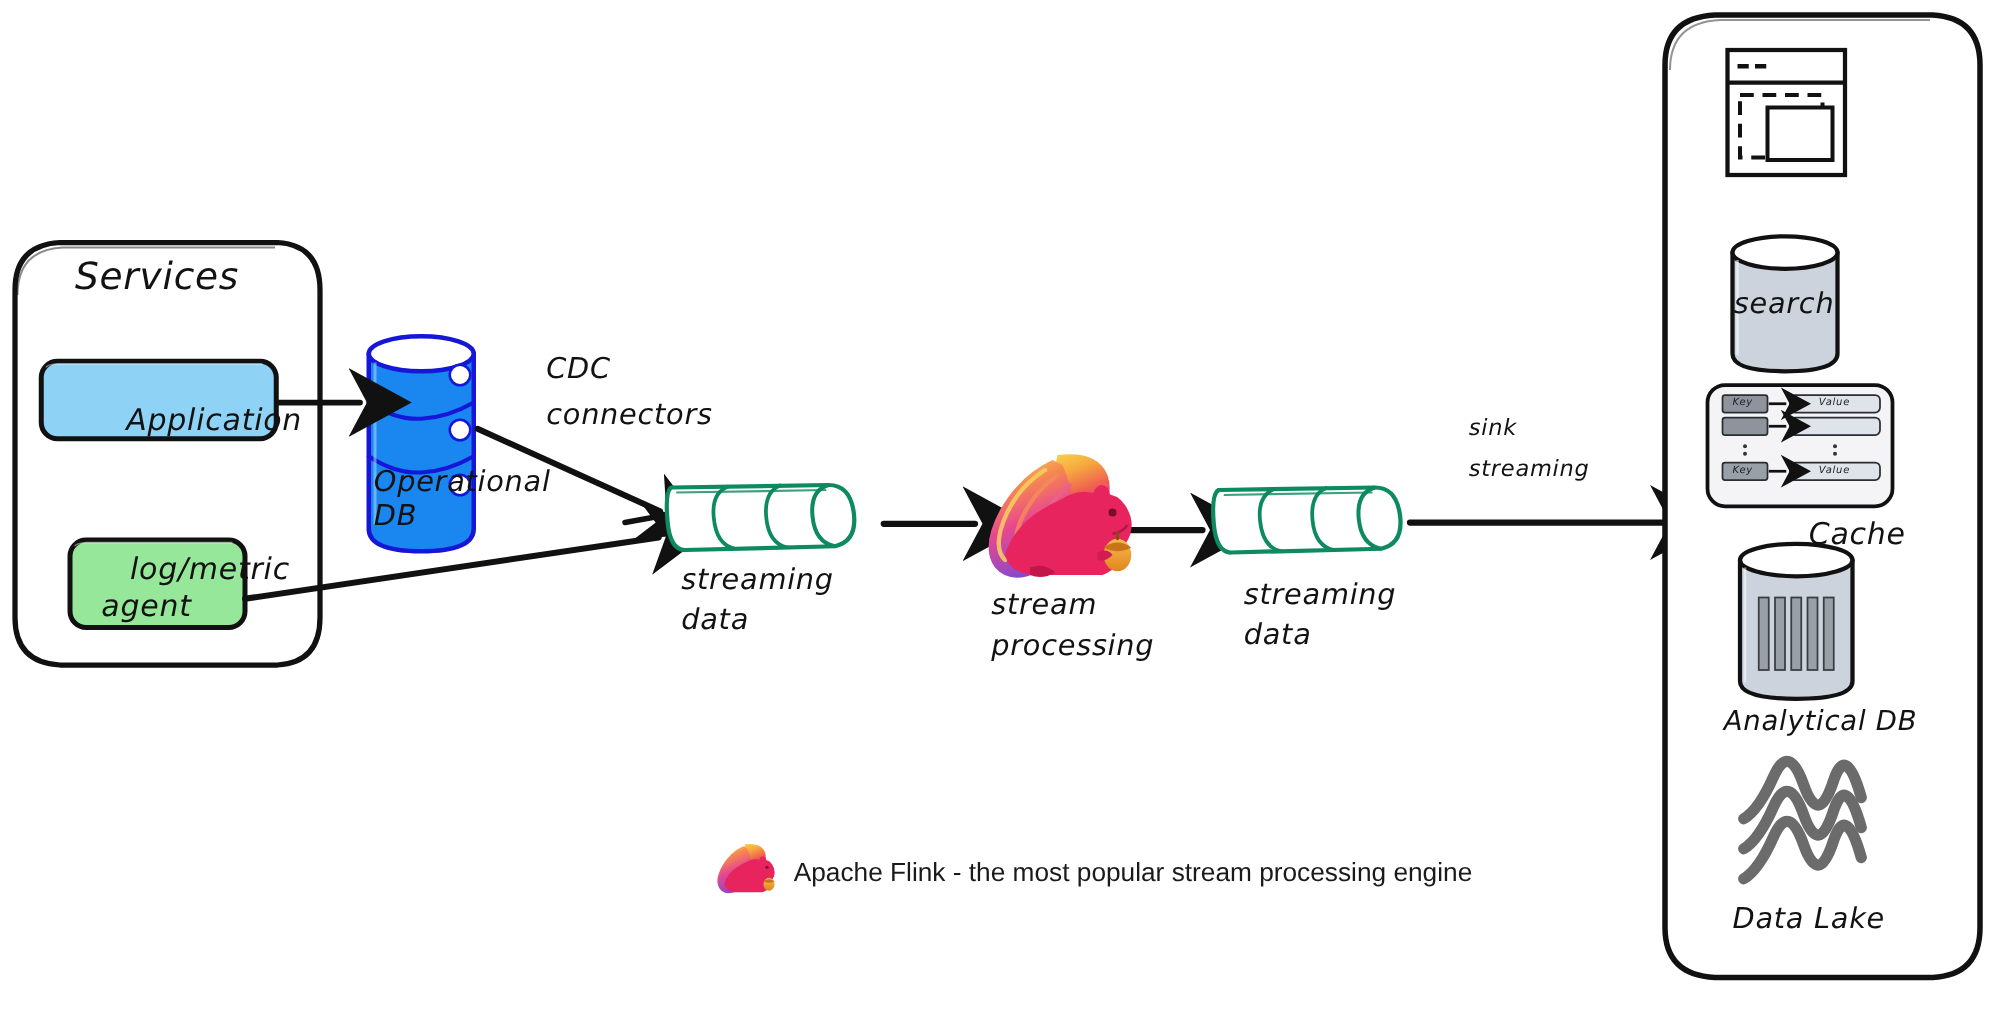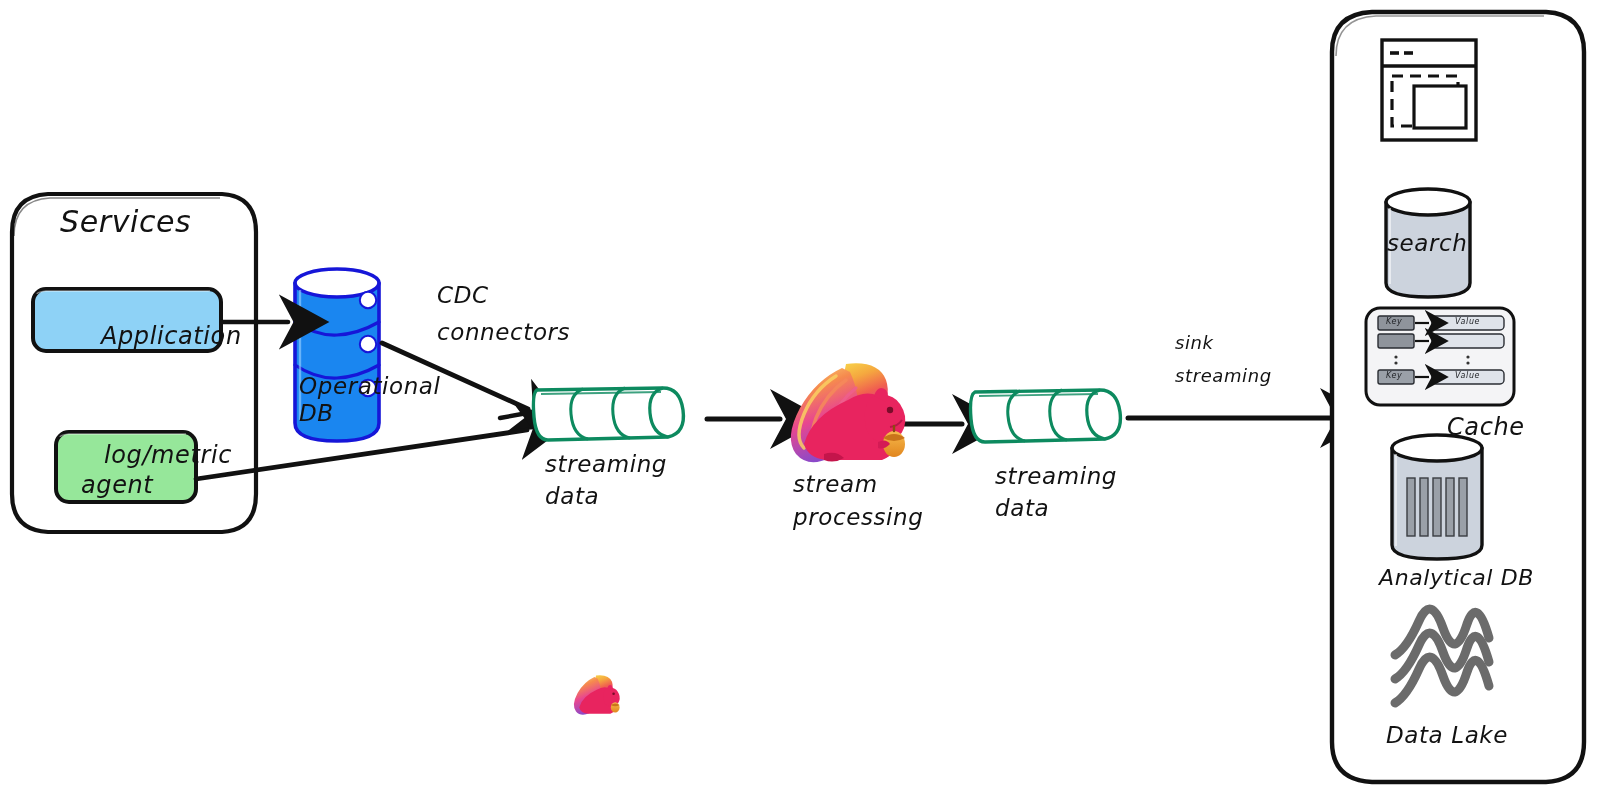--- a/index.html
+++ b/index.html
@@ -300,14 +300,15 @@
 
   <div class="lbl kv-label" style="left:1386px; top:317px; color:#1d1f23;">Key</div>
   <div class="lbl kv-label" style="left:1455px; top:317px; color:#1d1f23;">Value</div>
   <div class="lbl kv-label" style="left:1386px; top:371px; color:#1d1f23;">Key</div>
   <div class="lbl kv-label" style="left:1455px; top:371px; color:#1d1f23;">Value</div>
 
   <div class="lbl" style="left:1379px; top:564px; font-size:22px;">Analytical DB</div>
 
   <div class="lbl" style="left:1386px; top:721px; font-size:23px;">Data Lake</div>
 
+  <div class="caption" style="left:635px; top:687px;">Apache Flink - the most popular stream processing engine</div>
 
 </div>
 
 </body></html>

